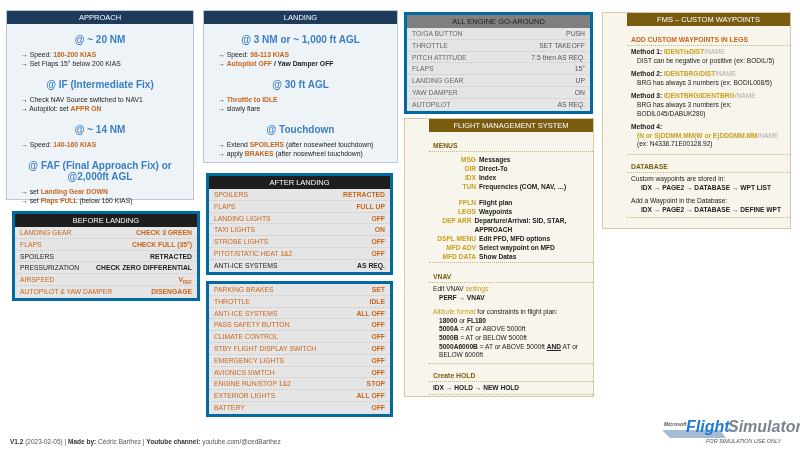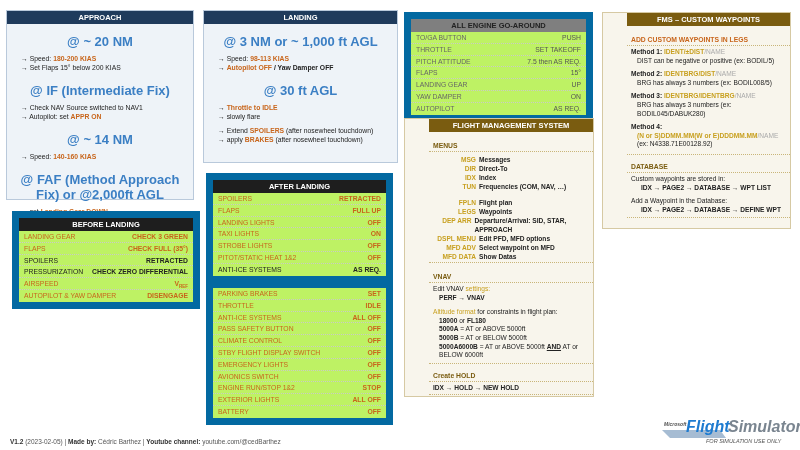--- a/index.html
+++ b/index.html
@@ -1,29 +1,29 @@
 <!DOCTYPE html>
 <html><head>
 <meta charset="utf-8">
 <style>
   * { box-sizing: border-box; margin: 0; padding: 0; }
   body { width: 800px; height: 450px; background: #ffffff; font-family: "Liberation Sans", sans-serif; font-size: 7px; color: #222; position: relative; overflow: hidden; }
   .panel { position: absolute; }
-  .hdr { font-weight: bold; text-align: center; font-size: 7.5px; height: 13px; line-height: 13px; }
+  .hdr { font-weight: normal; text-align: center; font-size: 7.5px; height: 13px; line-height: 13px; }
   .hdr-blue { background: #1f3b5c; color: #fff; }
   .hdr-black { background: #1e1e1e; color: #fff; }
   .hdr-gray { background: #7f7f7f; color: #222; }
   .hdr-gold { background: #7a5c10; color: #fff; }
   .blue-box { background: #eef3f8; border: 1px solid #b9c9db; }
   .blue-body { padding: 4px 8px; }
-  .sec-title { color: #3b7fc4; font-weight: bold; text-align: center; margin: 6px 0 5px; font-size: 13px; }
+  .sec-title { color: #3b7fc4; font-weight: bold; text-align: center; margin: 6px 0 5px; font-size: 10px; }
   .line { line-height: 9px; padding-left: 6px; font-size: 6.8px; }
   .hl { color: #c8651b; font-weight: bold; }
   .bold { font-weight: bold; }
-  .tbl { border: 7px solid #0369a1; background: #bef264; }
+  .tbl { border: 3px solid #0369a1; background: #e5e5e5; }
   .row { display: flex; justify-content: space-between; height: 11.8px; line-height: 11.8px; padding: 0 5px; border-bottom: 1px dotted #c9c9c9; font-size: 6.8px; }
   .row:last-child { border-bottom: none; }
   .row .v { font-weight: bold; }
   .row.orange { color: #c8651b; }
   .row.dark { color: #222; }
   .row.gray { color: #666; }
   .row.gray .v { font-weight: normal; color: #555; }
   .gold-box { background: #f8f5ec; border: 1px solid #d6c9a3; padding-left: 24px; }
   .gold-sub { color: #7a5c10; font-weight: bold; padding: 2px 4px; border-bottom: 1px dotted #c9b579; font-size: 6.8px; }
   .gold-txt { color: #c8a020; }
@@ -47,21 +47,21 @@
       <div class="line"><span>→ Speed: </span><span class="hl">180-200 KIAS</span></div>
       <div class="line"><span>→ Set Flaps 15° below 200 KIAS</span></div>
       <div style="height:5px"></div>
       <div class="sec-title">@ IF (Intermediate Fix)</div>
       <div class="line"><span>→ Check NAV Source switched to NAV1</span></div>
       <div class="line"><span>→ Autopilot: set </span><span class="hl">APPR ON</span></div>
       <div style="height:5px"></div>
       <div class="sec-title">@ ~ 14 NM</div>
       <div class="line"><span>→ Speed: </span><span class="hl">140-160 KIAS</span></div>
       <div style="height:5px"></div>
-      <div class="sec-title">@ FAF (Method Approach Fix) or @2,000ft AGL</div>
+      <div class="sec-title">@ FAF (Final Approach Fix) or @2,000ft AGL</div>
       <div class="line"><span>→ set </span><span class="hl">Landing Gear DOWN</span></div>
       <div class="line"><span>→ set </span><span class="hl">Flaps FULL</span><span class=""> (below 160 KIAS)</span></div>
       <div style="height:5px"></div>
     </div>
 </div>
 
 <div class="panel tbl" style="left:12px;top:211px;width:188px;">
   <div class="hdr hdr-black">BEFORE LANDING</div>
   <div id="bl-rows">
       <div class="row orange">
@@ -95,20 +95,21 @@
   <div class="hdr hdr-blue">LANDING</div>
   <div class="blue-body" id="landing-body">
       <div class="sec-title">@ 3 NM or ~ 1,000 ft AGL</div>
       <div class="line"><span>→ Speed: </span><span class="hl">98-113 KIAS</span></div>
       <div class="line"><span>→ </span><span class="hl">Autopilot OFF</span><span class="bold"> / Yaw Damper OFF</span></div>
       <div style="height:5px"></div>
       <div class="sec-title">@ 30 ft AGL</div>
       <div class="line"><span>→ </span><span class="hl">Throttle to IDLE</span></div>
       <div class="line"><span>→ slowly flare</span></div>
       <div style="height:5px"></div>
+      <div class="sec-title">@ Touchdown</div>
       <div class="line"><span>→ Extend </span><span class="hl">SPOILERS</span><span class=""> (after nosewheel touchdown)</span></div>
       <div class="line"><span>→ apply </span><span class="hl">BRAKES</span><span class=""> (after nosewheel touchdown)</span></div>
       <div style="height:5px"></div>
     </div>
 </div>
 
 <div class="panel tbl" style="left:206px;top:173px;width:187px;">
   <div class="hdr hdr-black">AFTER LANDING</div>
   <div id="al-rows">
       <div class="row orange">

